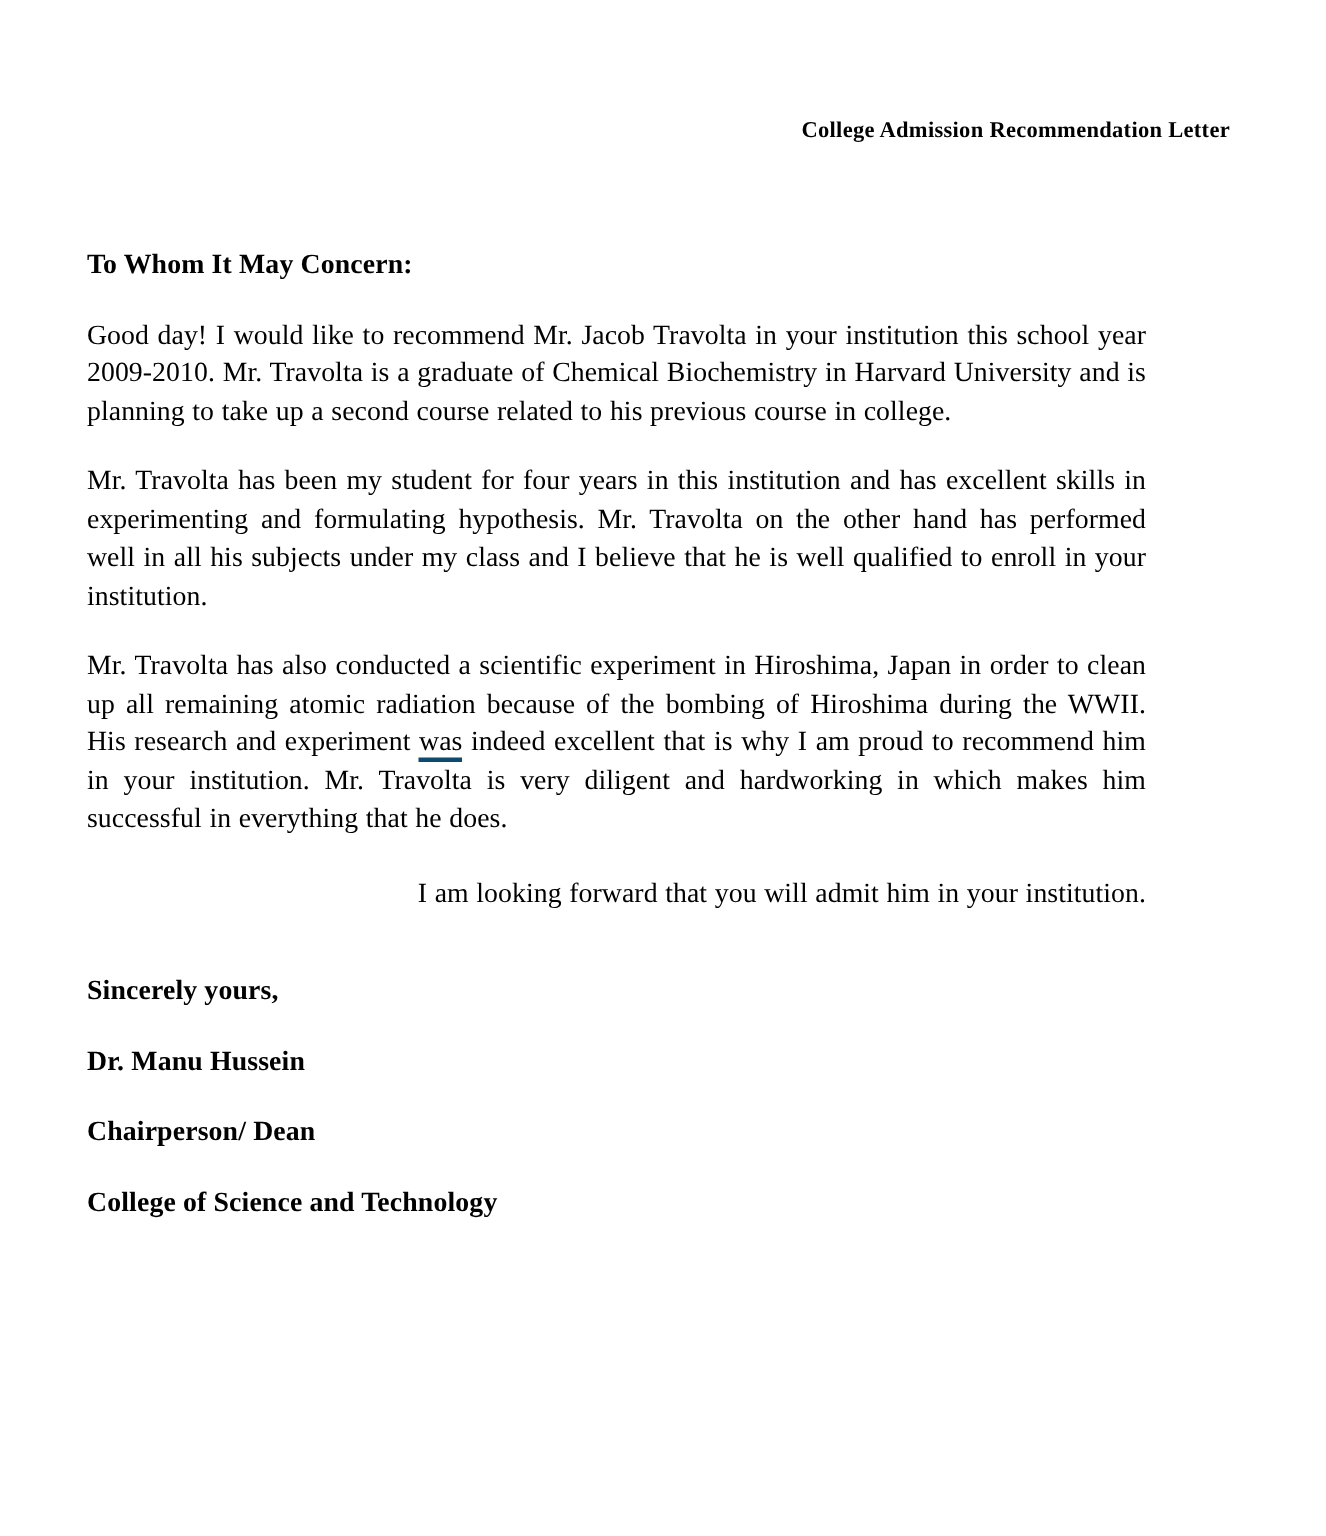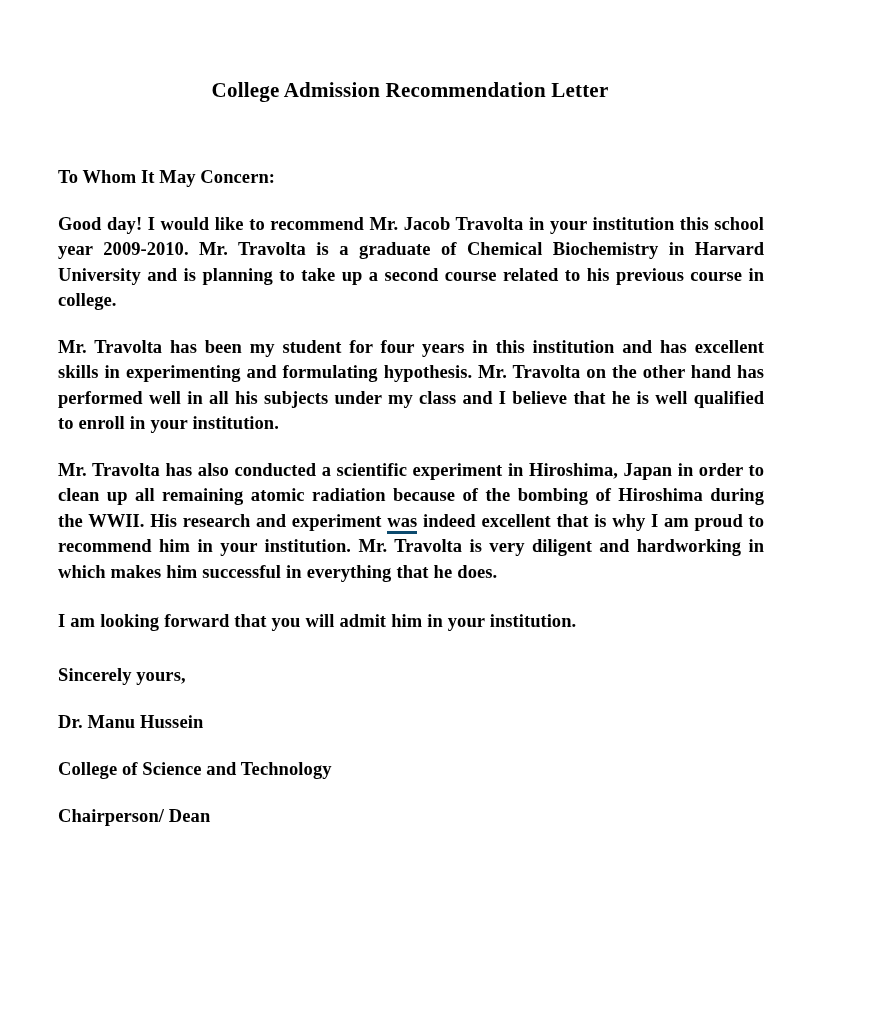--- a/index.html
+++ b/index.html
@@ -22,23 +22,23 @@
     height: 1024px;
     background: #ffffff;
     box-sizing: border-box;
   }
 
   .doc-title {
     position: absolute;
     top: 78px;
     left: 0;
     width: 820px;
-    text-align: center;
+    text-align: right;
     font-weight: bold;
-    font-size: 21px;
+    font-size: 15px;
     letter-spacing: 0.2px;
     line-height: 1.2;
   }
 
   .body-block {
     position: absolute;
     top: 165px;
     left: 58px;
     width: 706px;
   }
@@ -46,37 +46,37 @@
   .salutation {
     font-weight: bold;
     font-size: 18.5px;
     line-height: 1.35;
     margin: 0 0 22px 0;
     text-align: left;
     letter-spacing: 0.1px;
   }
 
   .para {
-    font-weight: bold;
+    font-weight: normal;
     font-size: 18.5px;
     line-height: 25.5px;
     margin: 0 0 21px 0;
     text-align: justify;
     text-justify: inter-word;
     letter-spacing: 0.05px;
     word-spacing: 0.4px;
   }
 
   .para.last-para {
     margin-bottom: 24px;
   }
 
   .para.closing {
-    text-align: left;
-    margin-bottom: 28px;
+    text-align: right;
+    margin-bottom: 40px;
   }
 
   .sign-line {
     font-weight: bold;
     font-size: 18.5px;
     line-height: 1.35;
     margin: 0 0 22px 0;
     text-align: left;
     letter-spacing: 0.1px;
   }
@@ -106,19 +106,19 @@
     <p class="para">Mr. Travolta has been my student for four years in this institution and has excellent skills in experimenting and formulating hypothesis. Mr. Travolta on the other hand has performed well in all his subjects under my class and I believe that he is well qualified to enroll in your institution.</p>
 
     <p class="para last-para"><span>Mr. Travolta has also conducted a scientific experiment in Hiroshima, Japan in order to clean up all remaining atomic radiation because of the bombing of Hiroshima during the WWII. His research and experiment </span><span class="grammar-mark">was</span><span> indeed excellent that is why I am proud to recommend him in your institution. Mr. Travolta is very diligent and hardworking in which makes him successful in everything that he does.</span></p>
 
     <p class="para closing">I am looking forward that you will admit him in your institution.</p>
 
     <p class="sign-line">Sincerely yours,</p>
 
     <p class="sign-line">Dr. Manu Hussein</p>
 
+    <p class="sign-line">Chairperson/ Dean</p>
+
     <p class="sign-line">College of Science and Technology</p>
-
-    <p class="sign-line">Chairperson/ Dean</p>
 
 
   </div>
 </div>
 
 </body></html>

